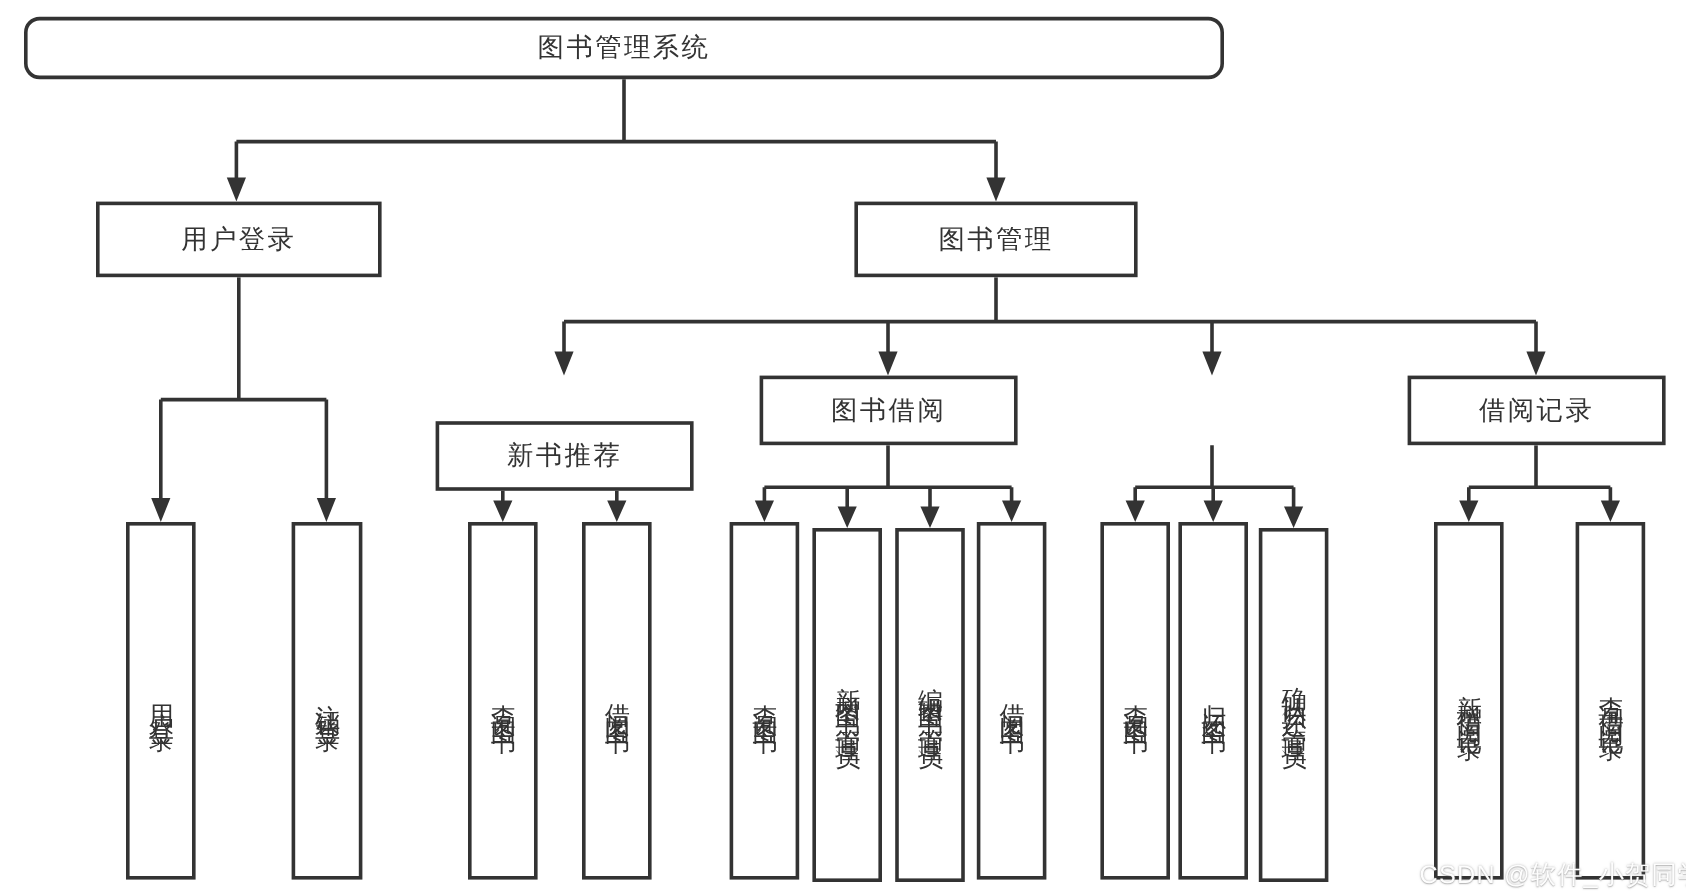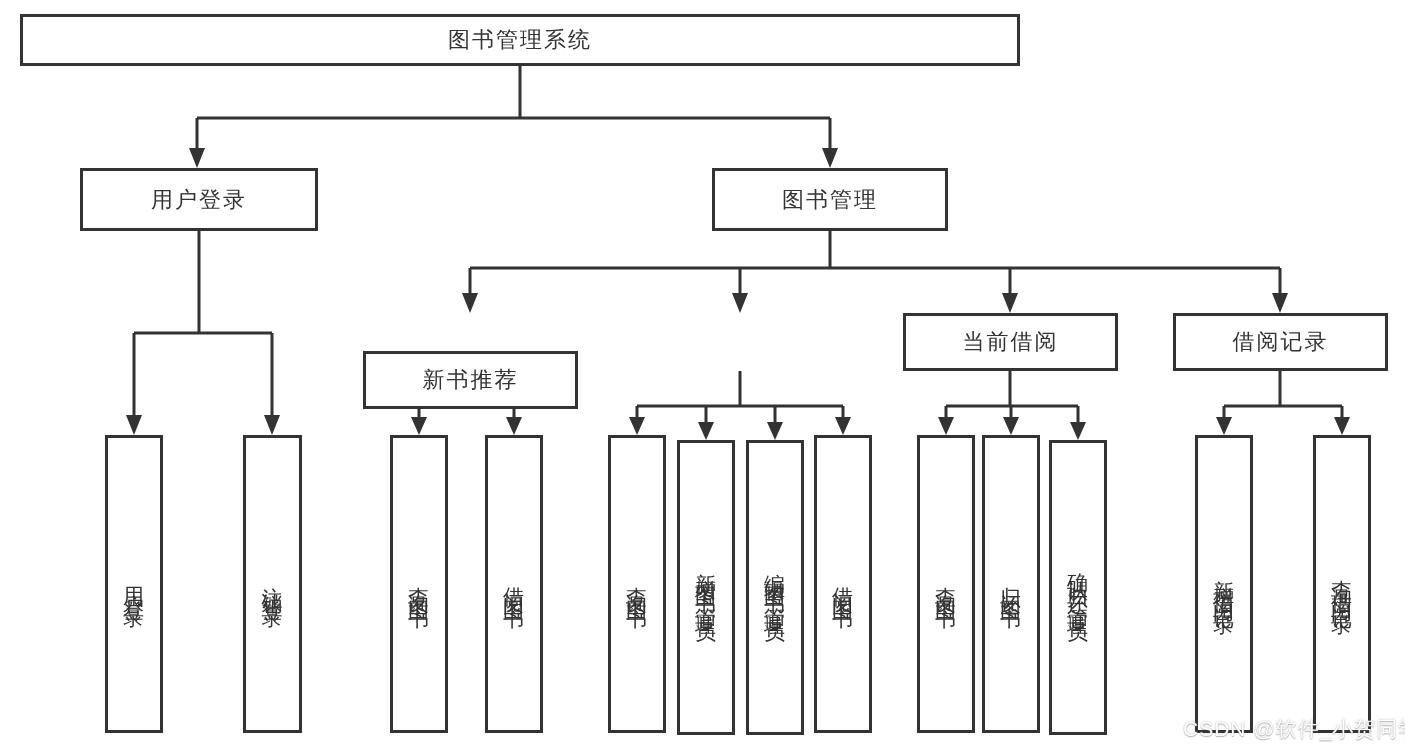--- a/index.html
+++ b/index.html
@@ -83,36 +83,36 @@
       <path d="M1010 371 V406 M946 406 H1078 M946 406 V419 M1011 406 V419 M1078 406 V424" fill="none" stroke="#333333" stroke-width="3"></path>
       <path fill="#333333" d="M938 417 h16 l-8 18 z M1003 417 h16 l-8 18 z M1070 422 h16 l-8 18 z"></path>
     </g>
 
     <g>
       <path d="M1280 371 V406 M1224 406 H1342 M1224 406 V419 M1342 406 V419" fill="none" stroke="#333333" stroke-width="3"></path>
       <path fill="#333333" d="M1216 417 h16 l-8 18 z M1334 417 h16 l-8 18 z"></path>
     </g>
   </svg>
 
-  <div class="node hbox" style="left:20px; top:14px; width:1000px; height:52px;">
+  <div class="node hbox" style="left:20px; top:14px; width:1000px; height:52px;border-radius:13px;">
     <span>图书管理系统</span>
   </div>
 
   <div class="node hbox" style="left:80px; top:168px; width:238px; height:63px;">
     <span>用户登录</span>
   </div>
   <div class="node hbox" style="left:712px; top:168px; width:236px; height:63px;">
     <span>图书管理</span>
   </div>
 
   <div class="node hbox" style="left:363px; top:313px; width:215px; height:58px;margin-top:38px;">
     <span>新书推荐</span>
   </div>
-  <div class="node hbox" style="left:903px; top:313px; width:215px; height:58px;">
-    <span>当前借阅</span>
+  <div class="node hbox" style="left:633px; top:313px; width:215px; height:58px;">
+    <span>图书借阅</span>
   </div>
   <div class="node hbox" style="left:1173px; top:313px; width:215px; height:58px;align-items:center;">
     <span>借阅记录</span>
   </div>
 
   <div class="node vbox" style="left:105px; top:435px; width:58px; height:298px;">
     <span class="vtext">用户登录</span>
   </div>
   <div class="node vbox" style="left:243px; top:435px; width:59px; height:298px;">
     <span class="vtext">注销登录</span>

